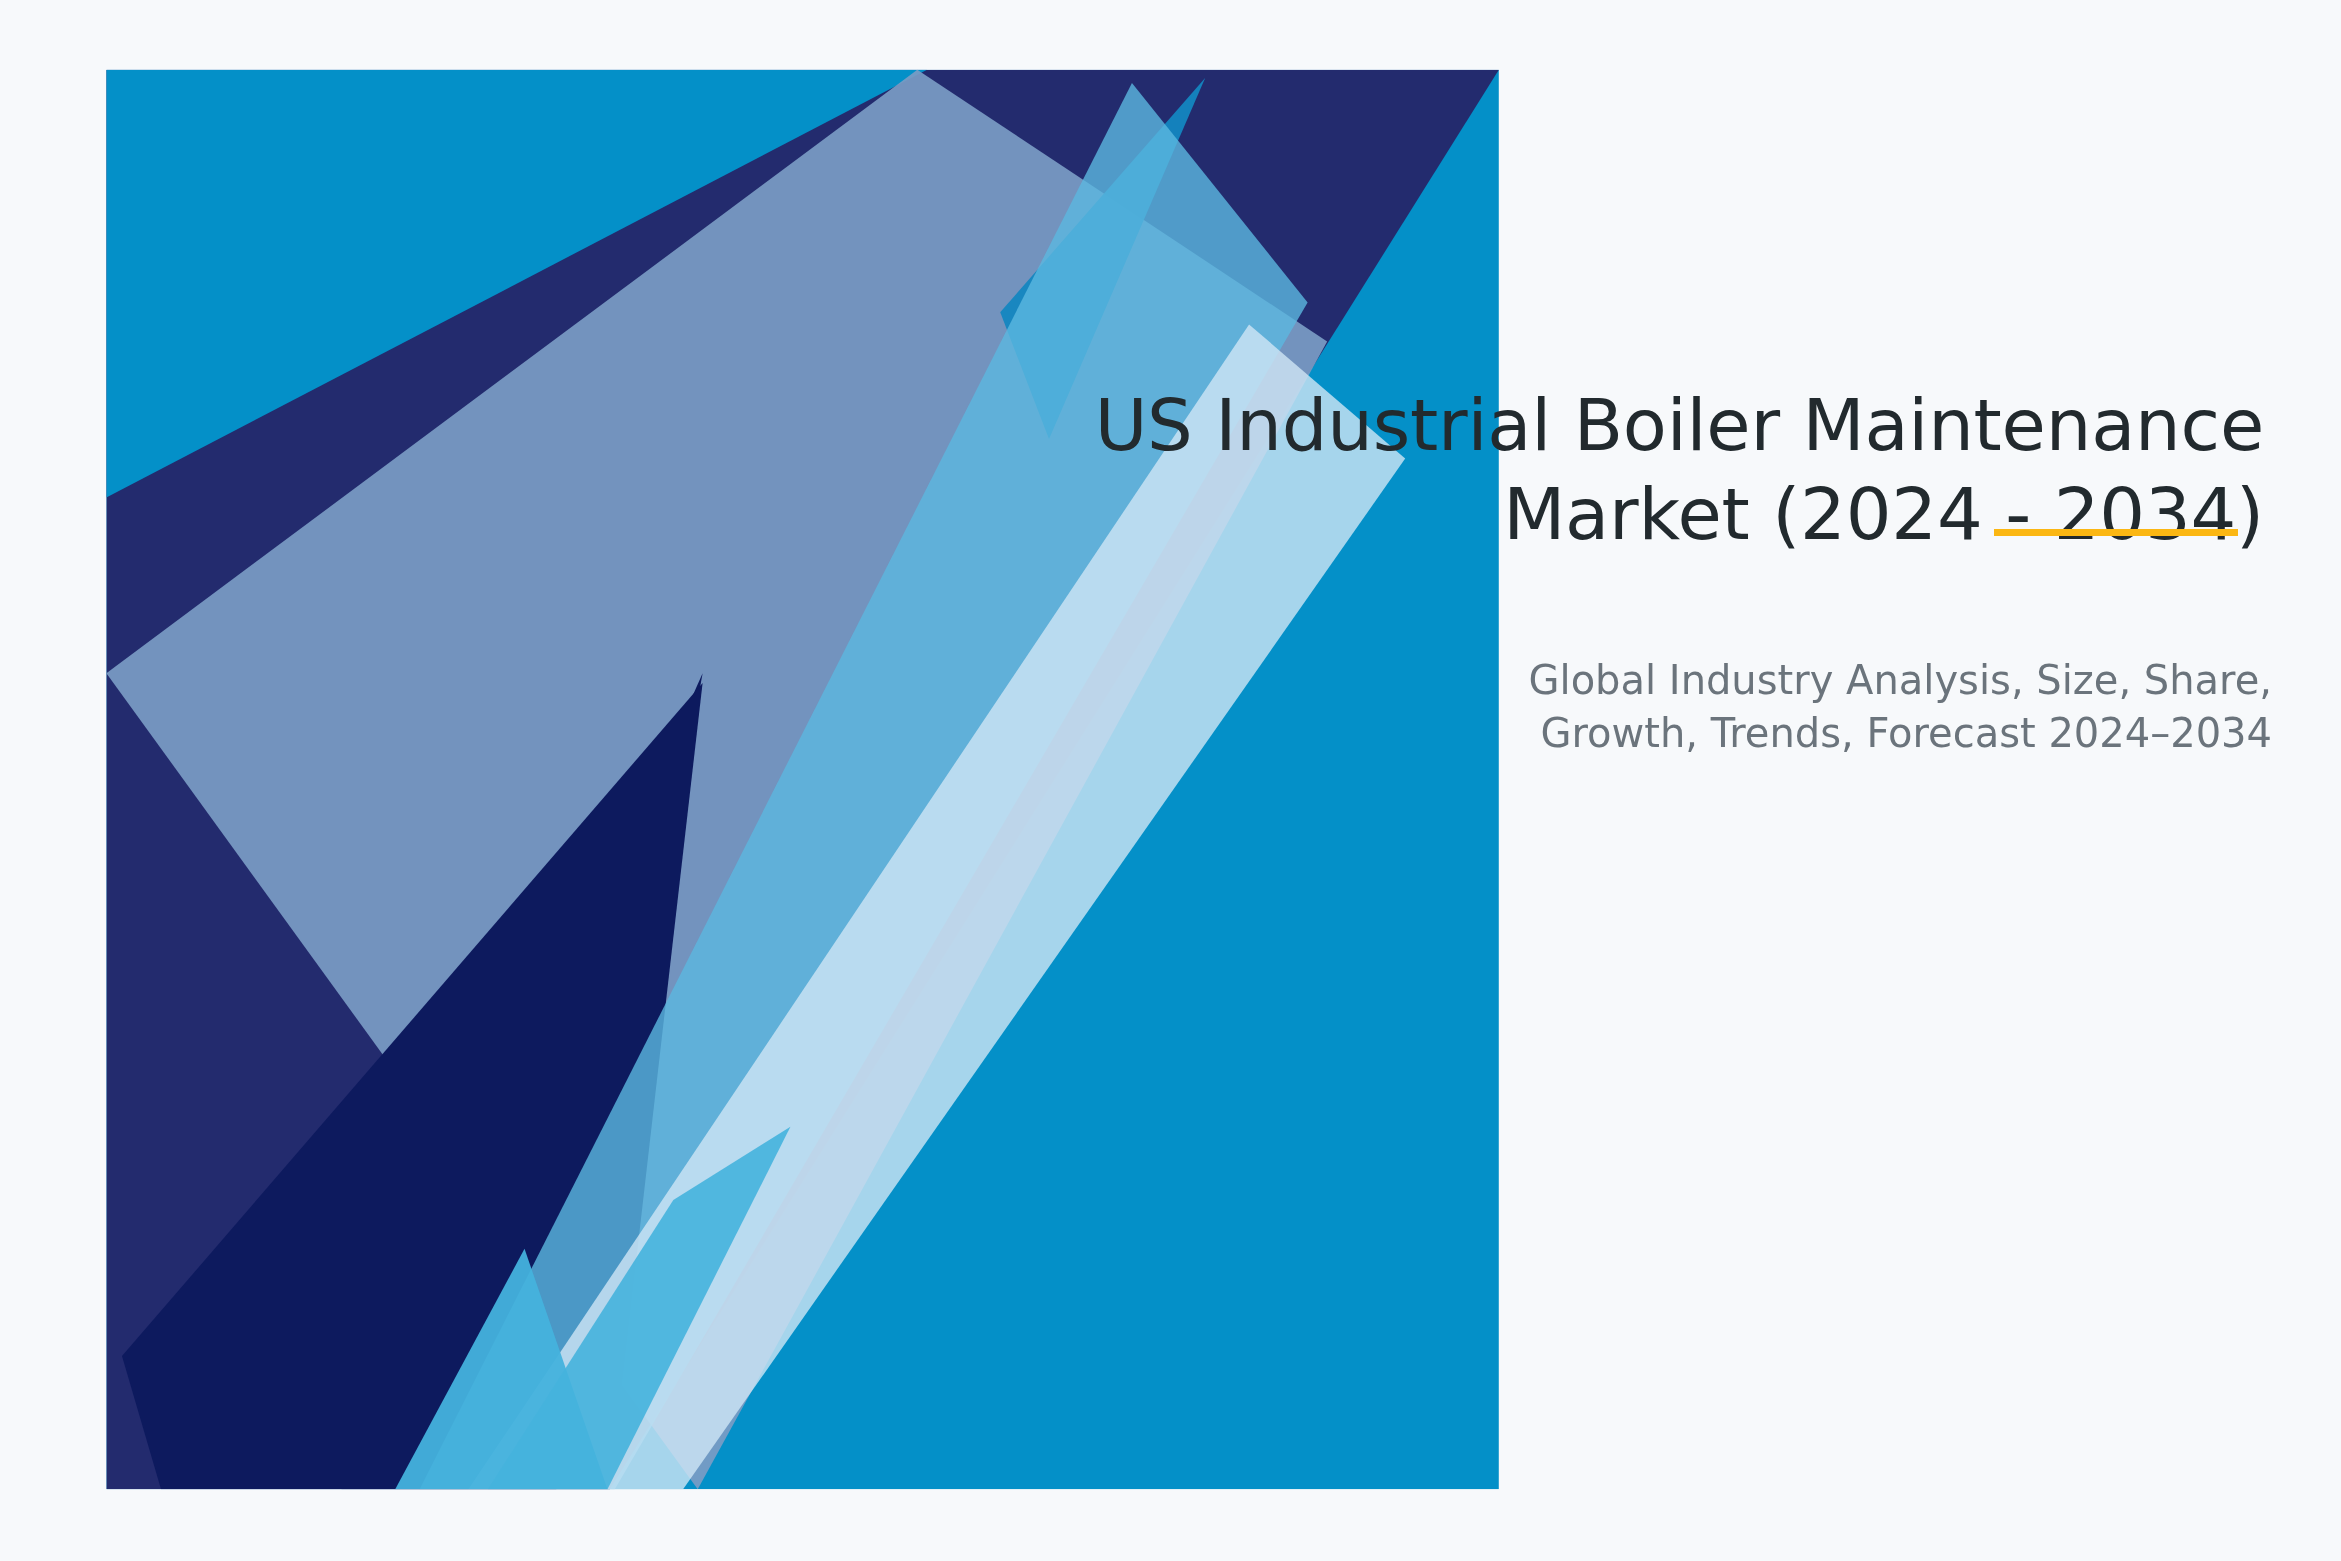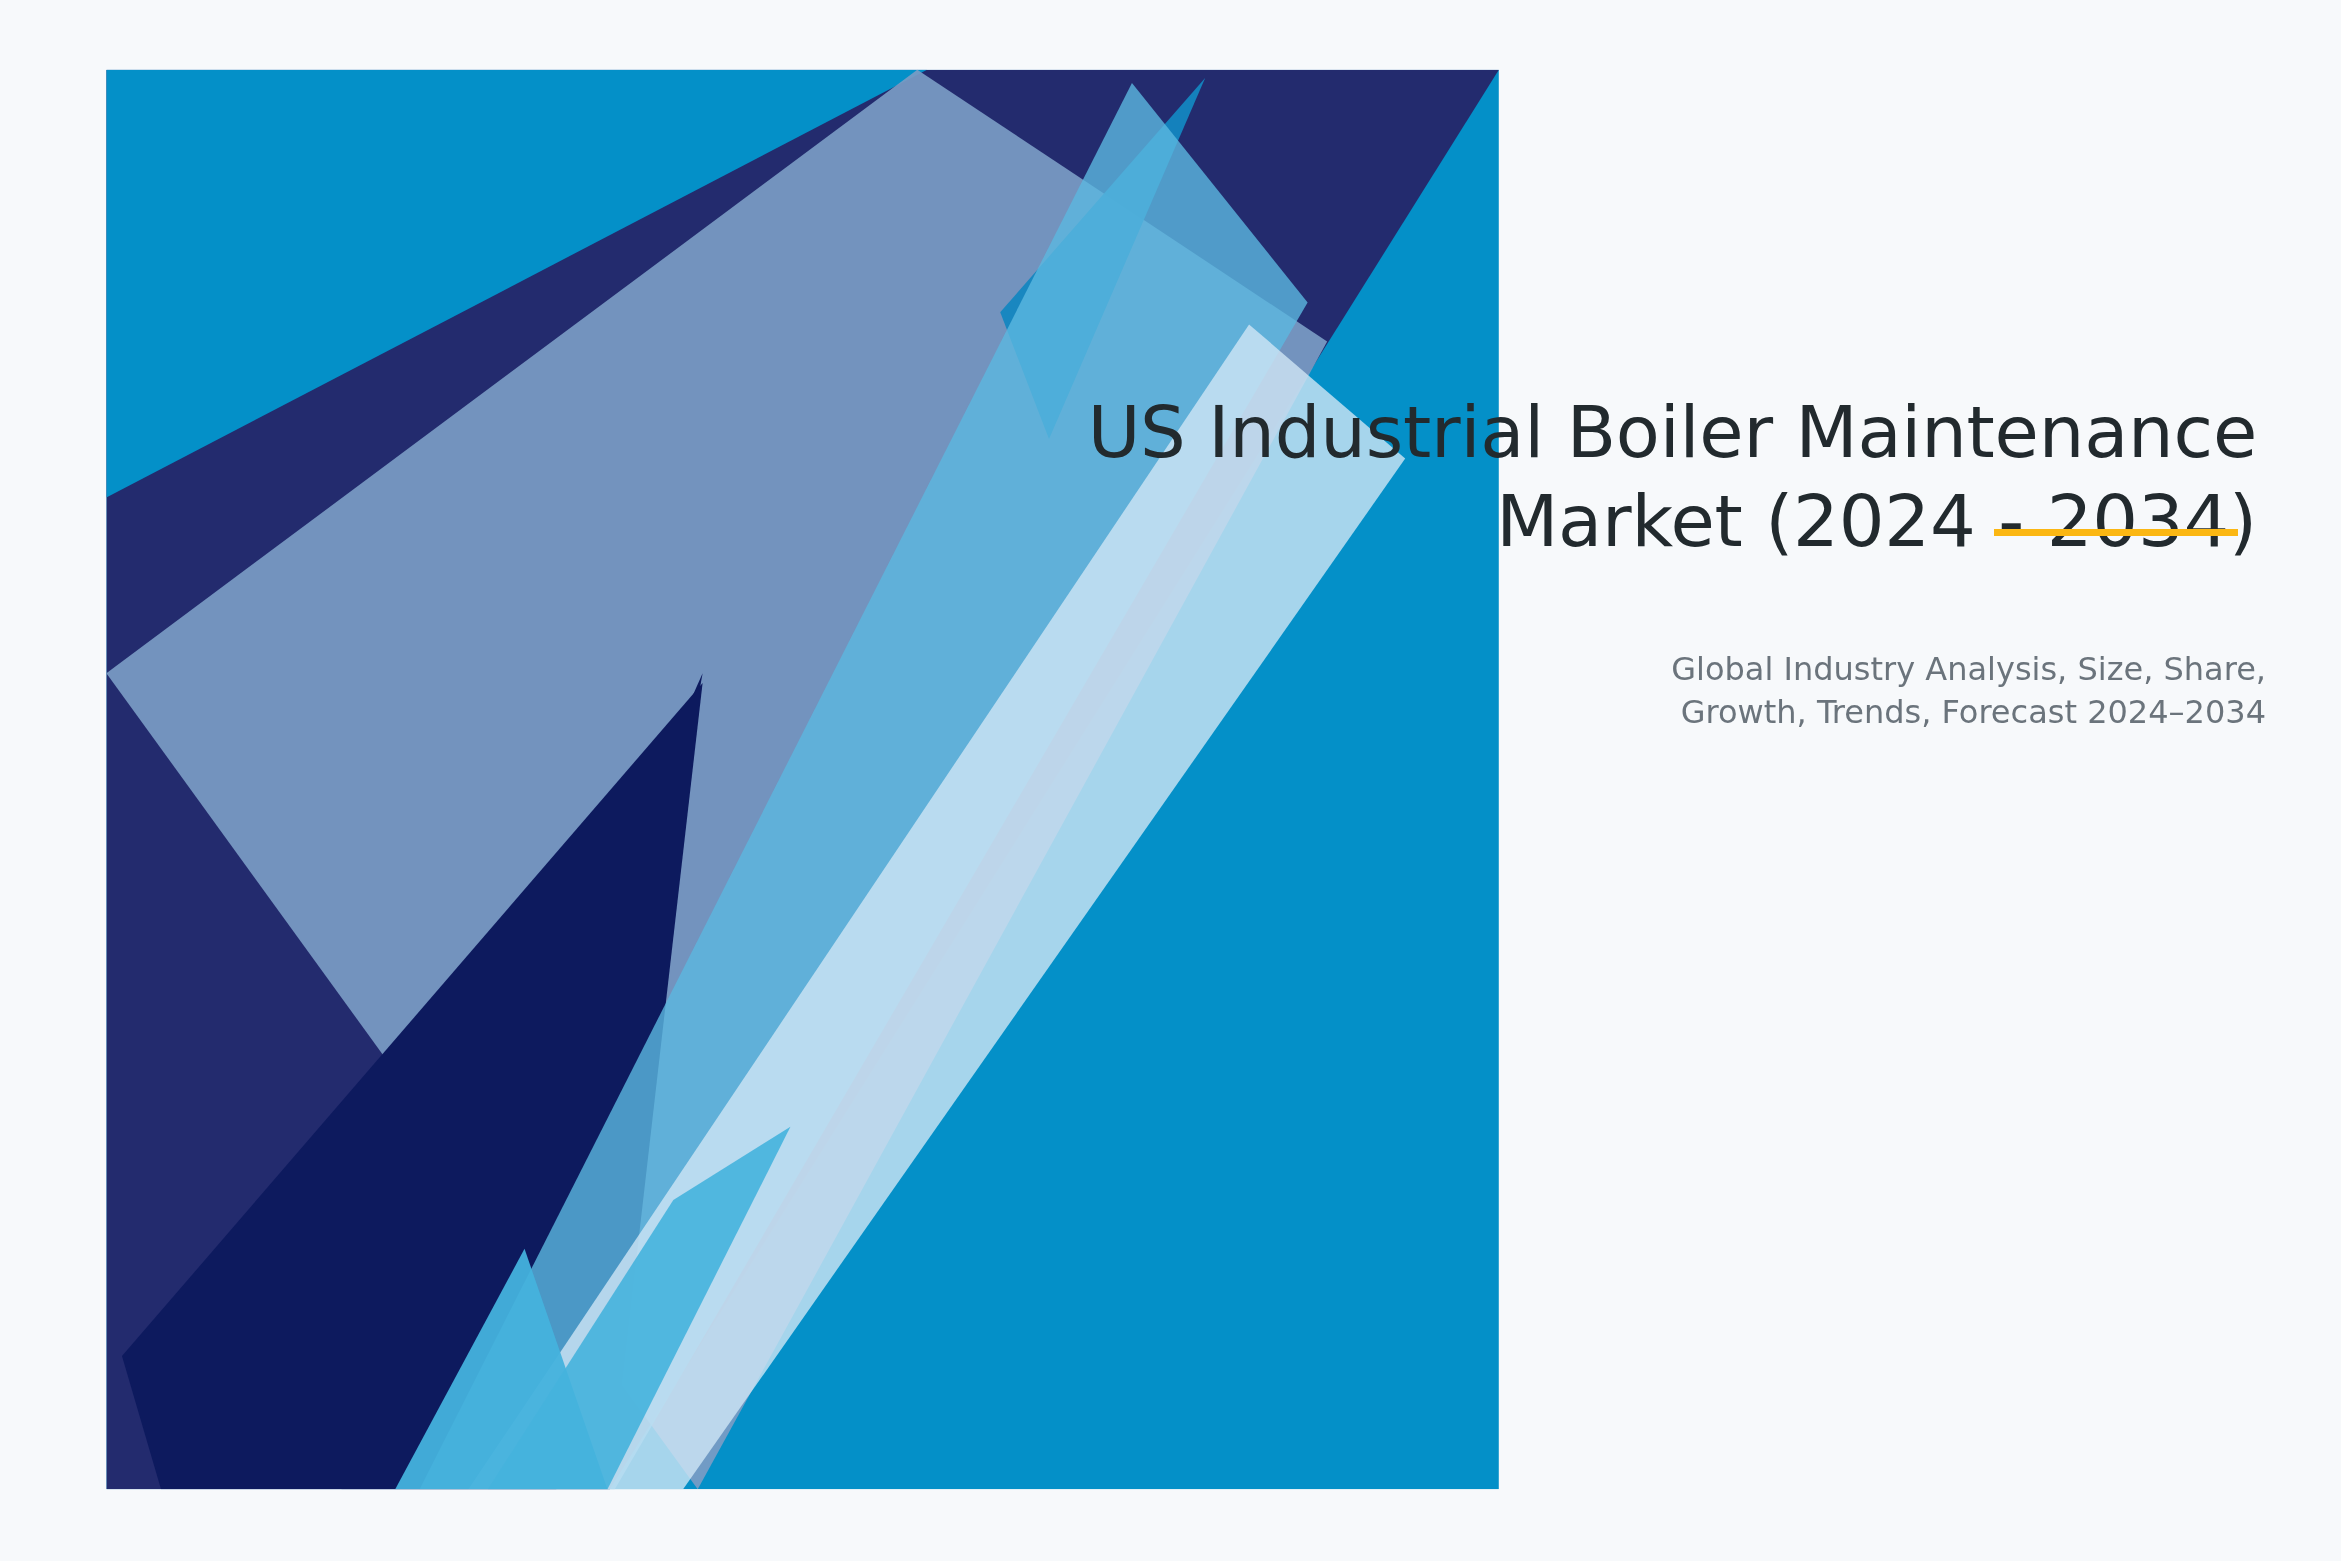--- a/index.html
+++ b/index.html
@@ -23,21 +23,21 @@
     height: 1561px;
   }
   #title-block {
     position: absolute;
     left: 995px;
     top: 381px;
     width: 1269px;
     text-align: right;
   }
   #report-title {
-    margin: 7px;
+    margin: 0;
     font-family: "DejaVu Sans", sans-serif;
     font-weight: 400;
     font-size: 72px;
     line-height: 1.24;
     letter-spacing: -0.2px;
     color: #222a2e;
     white-space: pre-line;
   }
   #title-underline {
     position: absolute;
@@ -45,25 +45,25 @@
     top: 529px;
     width: 244px;
     height: 7.3px;
     background: #fbb713;
   }
   #report-subtitle {
     position: absolute;
     left: 1386px;
     top: 646px;
     width: 878px;
-    margin: 2px;
+    margin: 8px;
     text-align: right;
     font-family: "DejaVu Sans", sans-serif;
     font-weight: 400;
-    font-size: 32px;
+    font-size: 40px;
     line-height: 1.33;
     color: #6b747c;
     white-space: pre-line;
   }
 </style>
 </head>
 <body>
 
 <div id="page">
 

